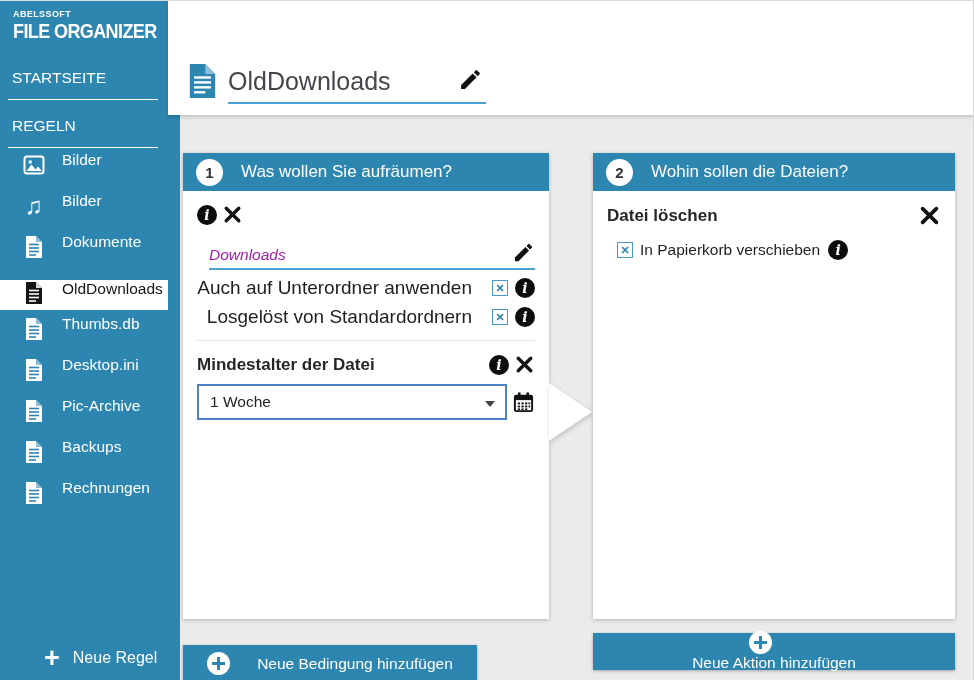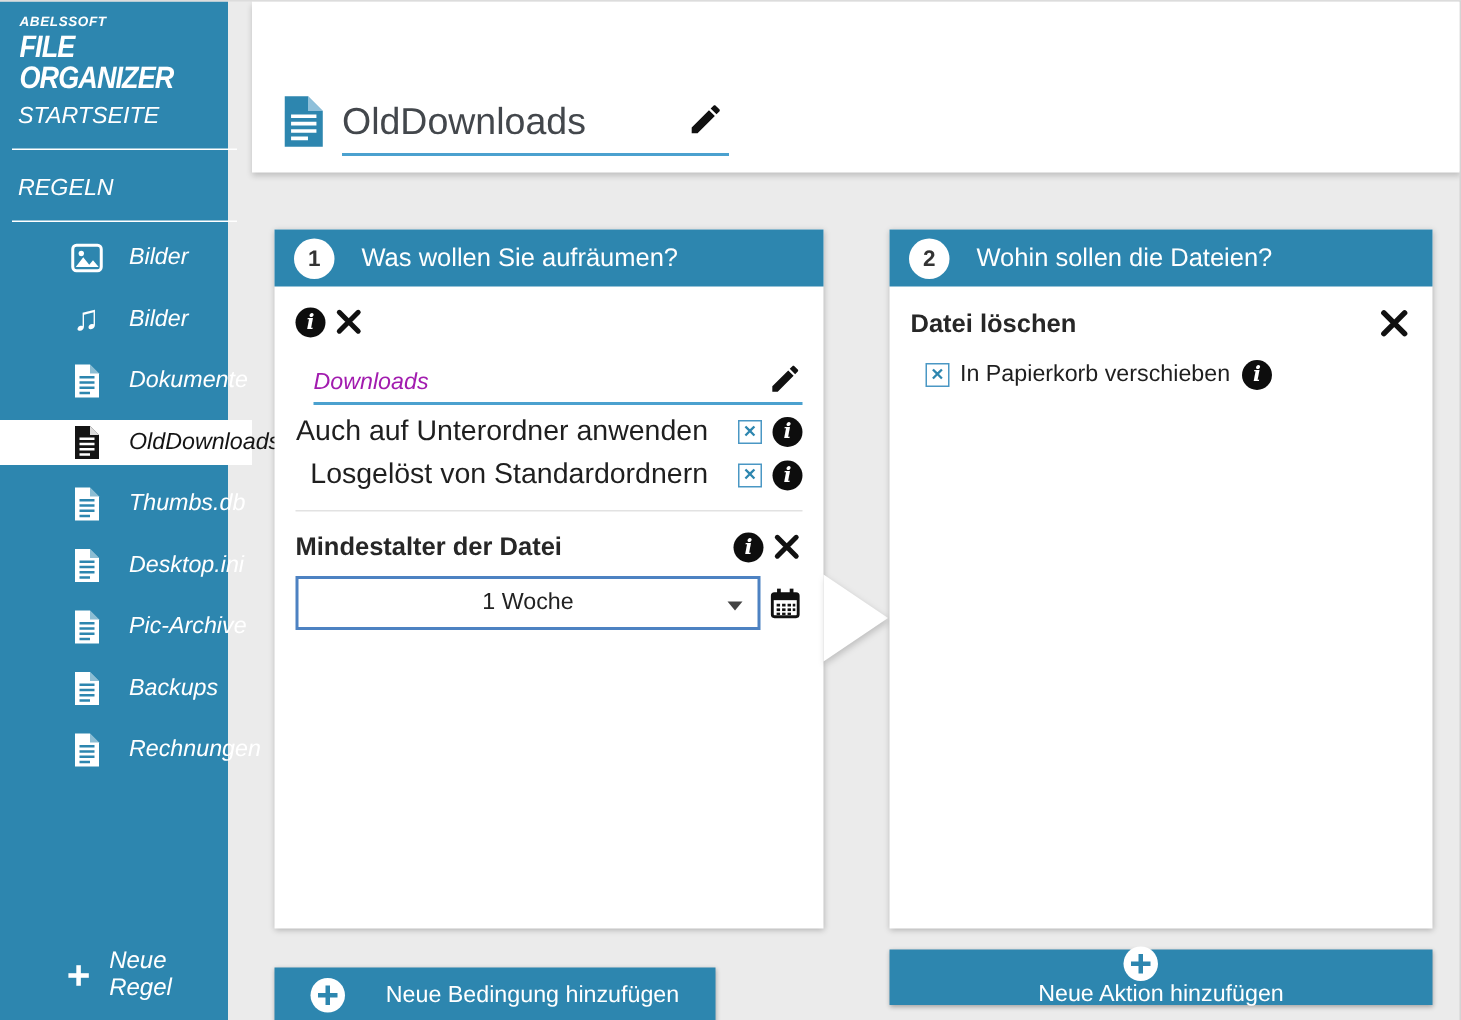--- a/index.html
+++ b/index.html
@@ -5,32 +5,32 @@
   * { margin:0; padding:0; box-sizing:border-box; }
   html,body { background:#cfcfcf; }
   body { font-family:"Liberation Sans", sans-serif; }
   .window {
     position:relative; width:974px; height:680px; background:#ebebeb;
     overflow:hidden; border-top:1px solid #dcdcdc; border-right:1px solid #d4d4d4;
   }
 
   
   .sidebar {
-    position:absolute; left:0; top:0; width:152px; height:680px;
-    background:#2d86af; color:#fff;font-style:italic;
+    position:absolute; left:0; top:0; width:180px; height:680px;
+    background:#2d86af; color:#fff;
   }
   .brand { position:absolute; left:13px; top:9px; line-height:1; }
   .brand-top { font-size:9px; font-weight:700; letter-spacing:.4px; }
   .brand-bottom { font-size:18px; font-weight:700; letter-spacing:-.6px; margin-top:2px;
     transform:scaleY(1.15); transform-origin:left top; }
   .side-link { position:absolute; left:12px; font-size:15.5px; color:#fff; cursor:default; }
   .side-rule { position:absolute; left:8px; width:150px; height:0; border-top:1px solid #fff; }
   .nav-list { position:absolute; left:0; top:150px; width:168px; }
   .nav-item {
-    height:41px; display:flex; align-items:center; padding-left:44px;
+    height:41px; display:flex; align-items:flex-start; padding-left:20px;
     color:#fff; font-size:15.5px; cursor:pointer; --docbg:#2d86af;
   }
   .nav-item.selected {
     background:#fff; color:#141414; height:30px; margin:5.5px 0; --docbg:#fff;
   }
   .nav-icon { width:27px; height:27px; display:flex; align-items:center; justify-content:center;
     margin-right:15px; flex:0 0 27px; }
   .nav-icon svg { display:block; }
   .music-glyph { font-size:24px; line-height:1; }
   .new-rule { position:absolute; left:44px; bottom:13px; display:flex; align-items:center;
@@ -75,21 +75,21 @@
   .chk-label.big { font-size:15.5px; margin:0 8px 0 7px; }
   .checkbox { width:16px; height:16px; background:#fff; border:1px solid #4a97c4;
     color:#2d86af; font-size:11px; font-weight:700; display:flex; align-items:center;
     justify-content:center; cursor:pointer; flex:0 0 16px; line-height:1; }
   .chk-row .info-dot { margin-left:7px; }
 
   .divider { border-top:1px solid #e2e2e2; margin-top:12px; }
 
   .dropdown-row { display:flex; align-items:center; margin-top:9px; }
   .dropdown { position:relative; width:311px; height:36px; border:2px solid #4d82c2; background:#fff;
-    font-size:15.5px; color:#222; line-height:32px; cursor:pointer;text-align:center; }
+    font-size:15.5px; color:#222; line-height:32px; padding-left:11px; cursor:pointer; }
   .dropdown .caret { position:absolute; right:10px; top:15px; width:0; height:0;
     border-left:5px solid transparent; border-right:5px solid transparent; border-top:6px solid #444; }
   .calendar-btn { margin-left:5px; cursor:pointer; display:flex; }
 
   .flow-arrow { position:absolute; left:549px; top:382px; width:0; height:0;
     border-top:29px solid transparent; border-bottom:29px solid transparent;
     border-left:43px solid #fff; filter:drop-shadow(1px 2px 2px rgba(0,0,0,.18)); }
 
   
   .add-btn { position:absolute; top:632px; height:37px; background:#2d86af; color:#fff;

